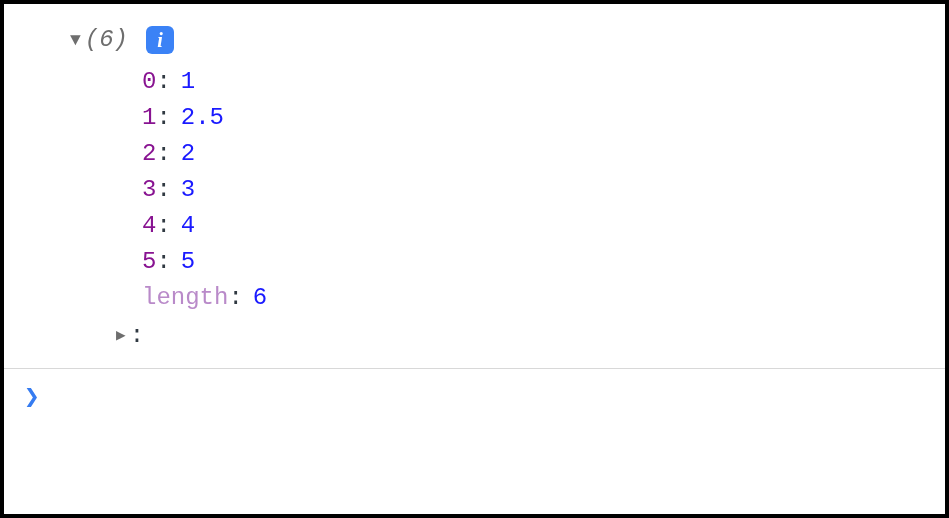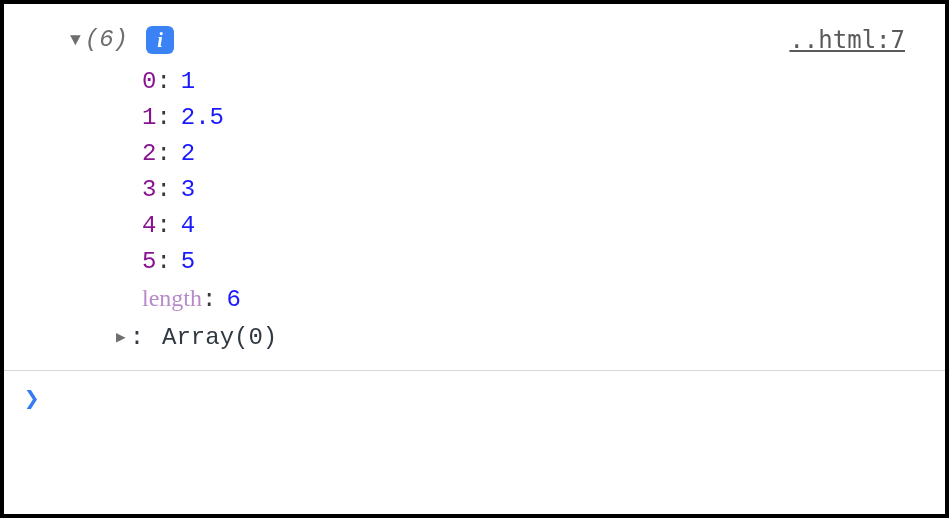--- a/index.html
+++ b/index.html
@@ -81,21 +81,20 @@
     }
     .entry {
       display: flex;
       align-items: baseline;
     }
     .key-index {
       color: #881391;
     }
     .key-prop {
       color: #b98ac9;
-      font-family: Liberation Serif, serif;
     }
     .colon {
       color: #303942;
       margin-right: 10px;
     }
     .val-num {
       color: #1a1aff;
     }
     .proto-line {
       margin-left: 82px;
@@ -125,21 +124,20 @@
       font-size: 26px;
     }
   </style>
 </head>
 <body>
 
 <div class="header-line">
   <span class="triangle-down">▼</span>
   <span class="length-count">(6)</span>
   <span class="info-badge">i</span>
-  <span class="source-link">..html:7</span>
 </div>
 
 <div class="entries">
   <div class="entry">
     <span class="key-index">0</span>
       <span class="colon">:</span>
       <span class="val-num">1</span>
   </div>
   <div class="entry">
     <span class="key-index">1</span>
@@ -169,18 +167,17 @@
   <div class="entry">
     <span class="key-prop">length</span>
       <span class="colon">:</span>
       <span class="val-num">6</span>
   </div>
 </div>
 
 <div class="proto-line">
   <span class="triangle-right">▶</span>
     <span class="colon">:</span>
-    <span class="proto-val">Array(0)</span>
 </div>
 
 <div class="prompt-line">
   <span class="prompt">❯</span>
 </div>
 
 </body></html>

